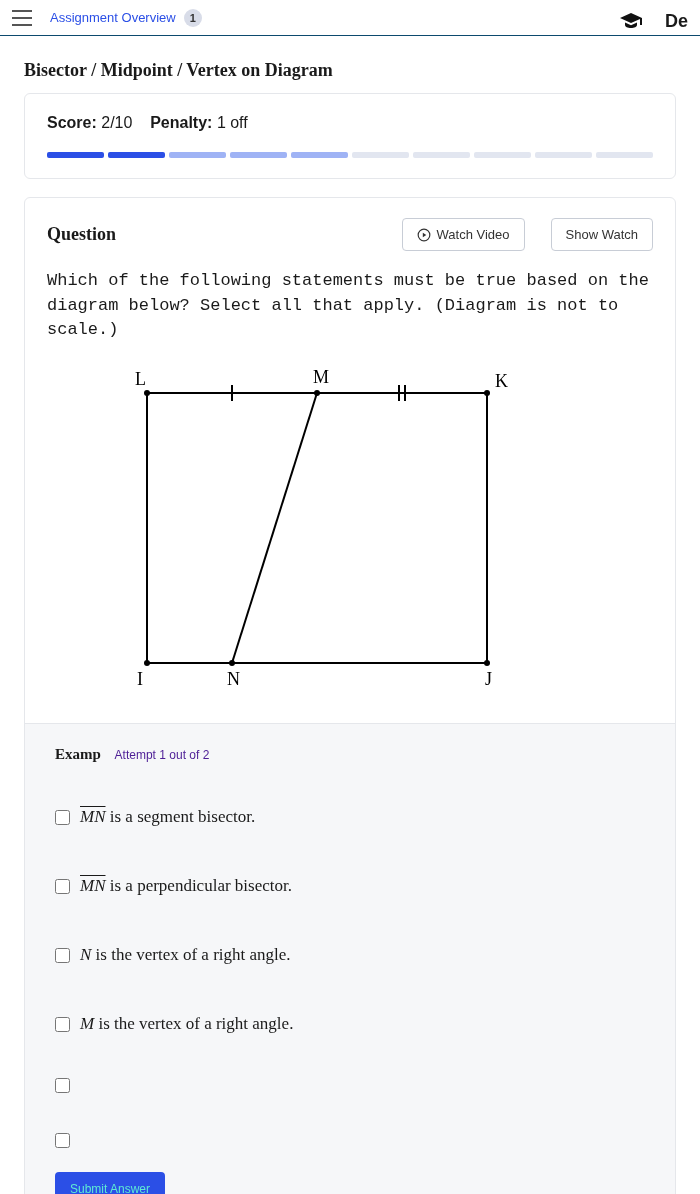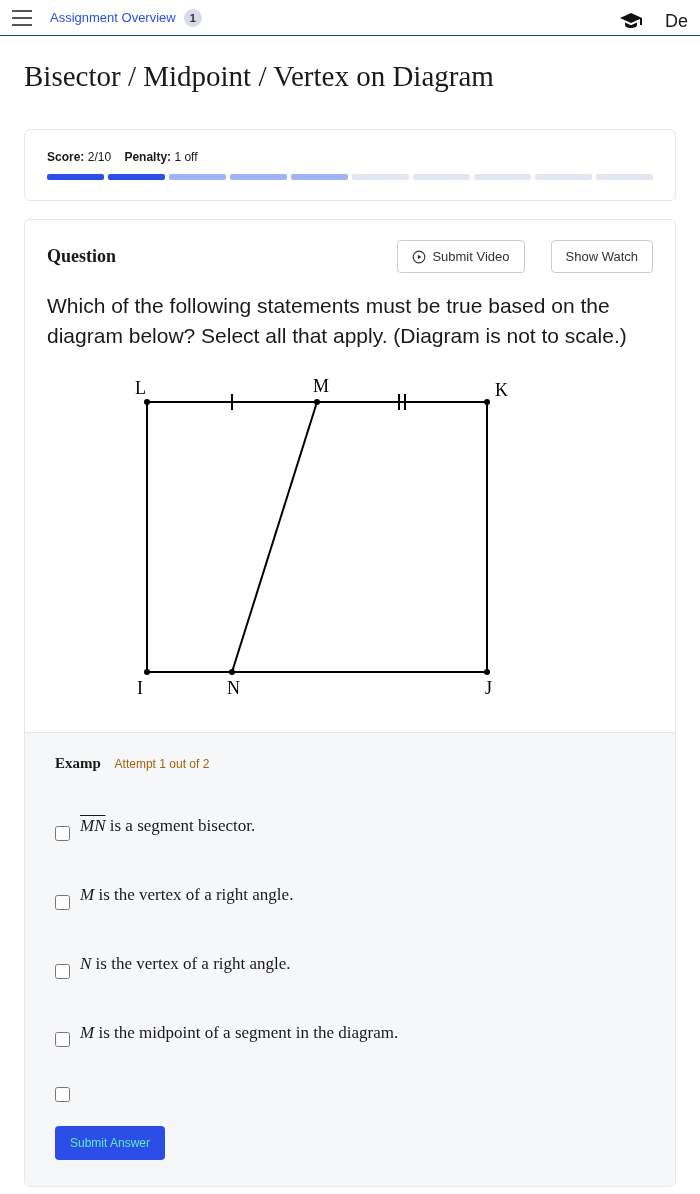--- a/index.html
+++ b/index.html
@@ -2,44 +2,44 @@
 <html><head>
 <meta charset="utf-8">
 <style>
 * { box-sizing: border-box; margin: 0; padding: 0; }
 body { font-family: -apple-system, BlinkMacSystemFont, "Segoe UI", Arial, sans-serif; background: #fff; color: #1a1a1a; width: 700px; }
 .topbar { display: flex; align-items: center; padding: 0 12px; height: 36px; border-bottom: 1px solid #0c4a6e; }
 .hamburger { width: 20px; height: 16px; display: flex; flex-direction: column; justify-content: space-between; cursor: pointer; }
 .hamburger span { height: 2px; background: #555; display: block; }
 .breadcrumb { margin-left: 18px; color: #2b4fe6; font-size: 13px; font-weight: 500; display: flex; align-items: center; gap: 8px; }
 .badge { background: #d8dce8; color: #333; border-radius: 50%; width: 18px; height: 18px; display: inline-flex; align-items: center; justify-content: center; font-size: 11px; font-weight: 600; }
-.brand { margin-left: auto; display: flex; align-items: center; gap: 22px; font-weight: 400; font-size: 18px; margin-top: 8px; }
+.brand { margin-left: auto; display: flex; align-items: center; gap: 22px; font-weight: 700; font-size: 18px; margin-top: 8px; }
 .brand svg { width: 24px; height: 24px; }
 .page { padding: 24px 24px 0 24px; }
-.title { font-family: Georgia, "Times New Roman", serif; font-size: 29px; font-weight: 400; margin-bottom: 36px; }
+.title { font-family: Georgia, "Times New Roman", serif; font-size: 18px; font-weight: 700; margin-bottom: 12px; }
 .card { border: 1px solid #e5e7eb; border-radius: 6px; padding: 20px 22px; margin-bottom: 18px; background: #fff; }
-.score-row { font-size: 12px; margin-bottom: 10px; }
+.score-row { font-size: 16px; margin-bottom: 20px; }
 .score-row b { font-weight: 700; }
 .progress { display: flex; gap: 4px; }
 .progress .seg { height: 6px; flex: 1; border-radius: 2px; }
 .seg.done { background: #2b4fe6; }
 .seg.mid { background: #9fb3f5; }
 .seg.todo { background: #e2e6f0; }
 .question-card .qhead { display: flex; align-items: center; margin-bottom: 18px; gap: 26px; }
 .qhead h3 { font-family: Georgia, serif; font-size: 18px; font-weight: 700; }
 .btn-outline { border: 1px solid #c8cdd6; background: #fff; border-radius: 4px; padding: 8px 14px; font-size: 13px; display: inline-flex; align-items: center; gap: 6px; cursor: pointer; color: #333; }
 .btn-outline svg { width: 14px; height: 14px; }
-.prompt { font-family: Liberation Sans, sans-serif; font-size: 21px; line-height: 1.45; margin-bottom: 10px; }
+.prompt { font-family: Liberation Mono, monospace; font-size: 17px; line-height: 1.45; margin-bottom: 10px; }
 .diagram-wrap { display: flex; justify-content: flex-start; padding: 10px 0 20px 60px; }
 .diagram { font-family: "Times New Roman", serif; }
 .answer-section { background: #f6f7f9; margin: 0 -22px -20px -22px; padding: 22px 30px 26px 30px; border-top: 1px solid #e5e7eb; }
 .ans-head { font-family: Georgia, serif; font-size: 15px; margin-bottom: 20px; }
-.ans-head .attempt { font-family: -apple-system, sans-serif; font-size: 12px; color: #a16207; margin-left: 10px; font-weight: 400; }
+.ans-head .attempt { font-family: -apple-system, sans-serif; font-size: 12px; color: #4c1d95; margin-left: 10px; font-weight: 400; }
 .choices { list-style: none; }
-.choice { display: flex; align-items: flex-end; gap: 10px; font-family: Georgia, serif; font-size: 17px; line-height: 1.7; margin-top: 40px; }
+.choice { display: flex; align-items: center; gap: 10px; font-family: Georgia, serif; font-size: 17px; line-height: 1.7; margin-top: 40px; }
 .choice input { width: 15px; height: 15px; accent-color: #2b4fe6; cursor: pointer; }
 .choice .mathvar { font-style: italic; }
 .overline { text-decoration: overline; font-style: italic; }
 .submit { margin-top: 24px; background: #2b4fe6; color: #5eead4; border: none; border-radius: 4px; padding: 10px 15px; font-size: 12px; cursor: pointer; }
 </style>
 </head>
 <body>
 
 <div class="topbar">
   <div class="hamburger">
@@ -86,21 +86,21 @@
 
   <div class="card question-card">
     <div class="qhead">
       <h3>Question</h3>
       <div style="flex:1"></div>
       <button class="btn-outline">
         <svg viewBox="0 0 24 24">
             <circle cx="12" cy="12" r="10" fill="none" stroke="#333" stroke-width="2"></circle>
             <path d="M10 8l6 4-6 4z" fill="#333"></path>
           </svg>
-        <span>Submit Video</span>
+        <span>Watch Video</span>
       </button>
       <button class="btn-outline">
         <span>Show Watch</span>
       </button>
     </div>
 
     <p class="prompt">Which of the following statements must be true based on the diagram below? Select all that apply. (Diagram is not to scale.)</p>
 
     <div class="diagram-wrap">
       <svg class="diagram" width="420" height="340" viewBox="0 0 420 340">
@@ -132,29 +132,32 @@
         <b>Examp</b>
         <span class="attempt">Attempt 1 out of 2</span>
       </div>
       <ul class="choices">
         <li class="choice">
           <input type="checkbox" style="">
           <span><span class="overline">MN</span><span> is a segment bisector.</span></span>
         </li>
         <li class="choice">
           <input type="checkbox" style="">
-          <span><span class="mathvar">M</span><span> is the vertex of a right angle.</span></span>
+          <span><span class="overline">MN</span><span> is a perpendicular bisector.</span></span>
         </li>
         <li class="choice">
           <input type="checkbox" style="">
           <span><span class="mathvar">N</span><span> is the vertex of a right angle.</span></span>
         </li>
         <li class="choice">
           <input type="checkbox" style="">
-          <span><span class="mathvar">M</span><span> is the midpoint of a segment in the diagram.</span></span>
+          <span><span class="mathvar">M</span><span> is the vertex of a right angle.</span></span>
+        </li>
+        <li class="choice">
+          <input type="checkbox" style="">
         </li>
         <li class="choice">
           <input type="checkbox" style="">
         </li>
       </ul>
       <button class="submit">Submit Answer</button>
     </div>
   </div>
 </div>
 

